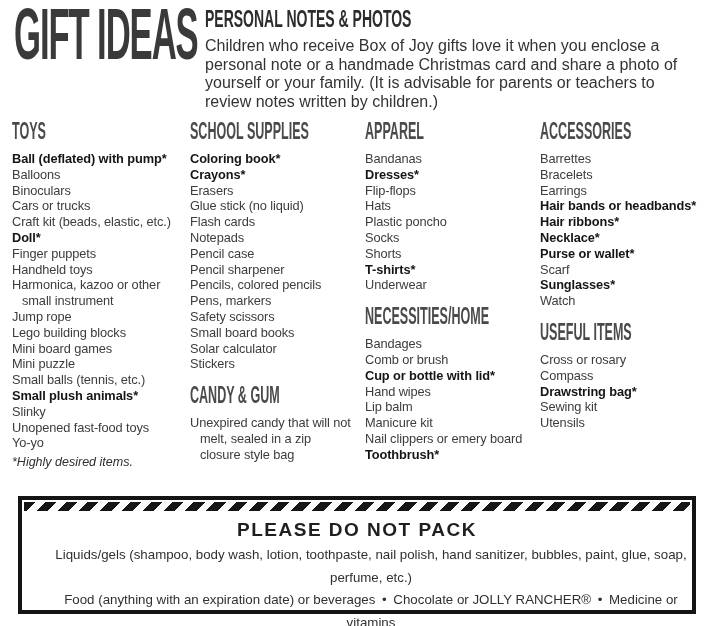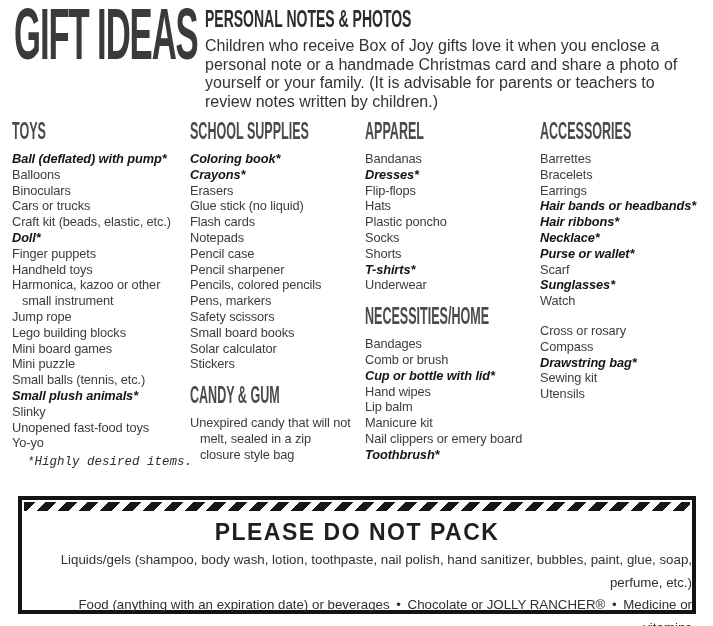--- a/index.html
+++ b/index.html
@@ -42,51 +42,51 @@
   .category + .category { margin-top:14px; }
   .cat-heading { margin:12px 0 8px 0; line-height:21px; }
   .cat-heading .display {
     font-size:19px; font-weight:800; color:#4a4a4a;
     transform:scale(0.66,1.22); transform-origin:0 75%;
   }
   .item {
     font-size:12.8px; line-height:15.8px; color:#3c3c3c;
     white-space:nowrap; letter-spacing:-0.1px;
   }
-  .item.bold { font-weight:700; color:#151515;font-style:italic; }
+  .item.bold { font-weight:700; color:#151515; }
   .item.wrap {
     white-space:normal; max-width:158px;
     padding-left:10px; text-indent:-10px;
   }
   .note {
     margin:0; font-size:12.8px; line-height:15.8px; color:#3c3c3c;
     max-width:152px; padding-left:10px; text-indent:-10px; letter-spacing:-0.1px;
   }
 
   
   .footnote {
-    position:absolute; left:27px; top:455px; margin:0;
-    font-size:12.5px; font-style:italic; color:#2e2e2e;font-family:Liberation Mono, monospace;
+    position:absolute; left:12px; top:455px; margin:0;
+    font-size:12.5px; font-style:italic; color:#2e2e2e;
   }
 
   
   .dnp-box {
     position:absolute; left:18px; top:496px; width:678px; height:118px;
     box-sizing:border-box; border:4px solid #141414; background:#ffffff;
   }
   .dnp-stripes {
     height:9px; margin:2px 2px 0 2px;
     background:repeating-linear-gradient(135deg, #161616 0 8px, #fafafa 8px 15px);
   }
   .dnp-title {
     margin:8px 0 3px 0; text-align:center;
-    font-size:23px; font-weight:800; letter-spacing:1.5px; color:#1f1f1f;
+    font-size:19px; font-weight:800; letter-spacing:1.5px; color:#1f1f1f;
   }
   .dnp-line {
-    margin:0; text-align:right; font-size:13.3px; line-height:22.5px; color:#303030;padding-left:28px;
+    margin:0; text-align:center; font-size:13.3px; line-height:22.5px; color:#303030;padding-left:28px;
   }
 </style>
 </head>
 <body>
 
 <div class="page">
 
   <h1 class="masthead-title"><span class="display">GIFT IDEAS</span></h1>
 
   <div class="intro">
@@ -173,20 +173,21 @@
         <div class="item">Earrings</div>
         <div class="item bold">Hair bands or headbands*</div>
         <div class="item bold">Hair ribbons*</div>
         <div class="item bold">Necklace*</div>
         <div class="item bold">Purse or wallet*</div>
         <div class="item">Scarf</div>
         <div class="item bold">Sunglasses*</div>
         <div class="item">Watch</div>
       </section>
       <section class="category">
+        <h3 class="cat-heading"><span class="display">USEFUL ITEMS</span></h3>
         <div class="item">Cross or rosary</div>
         <div class="item">Compass</div>
         <div class="item bold">Drawstring bag*</div>
         <div class="item">Sewing kit</div>
         <div class="item">Utensils</div>
       </section>
     </div>
 
   <p class="footnote">*Highly desired items.</p>
 

